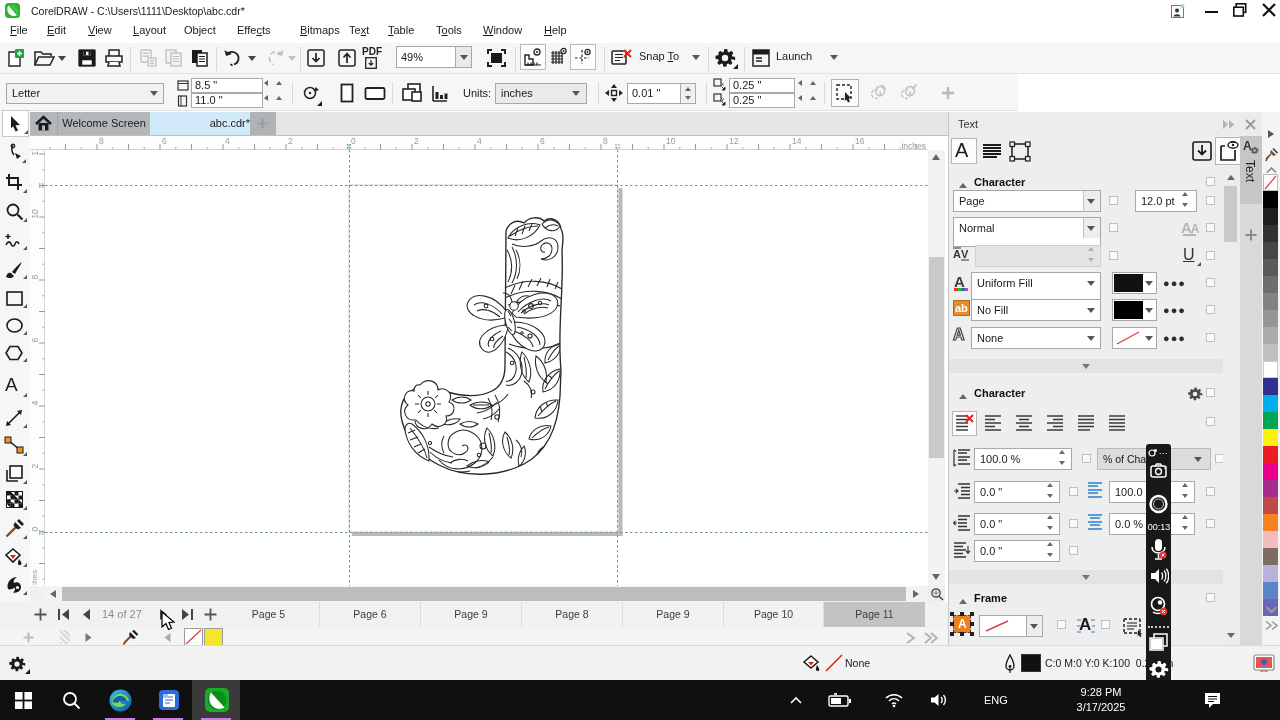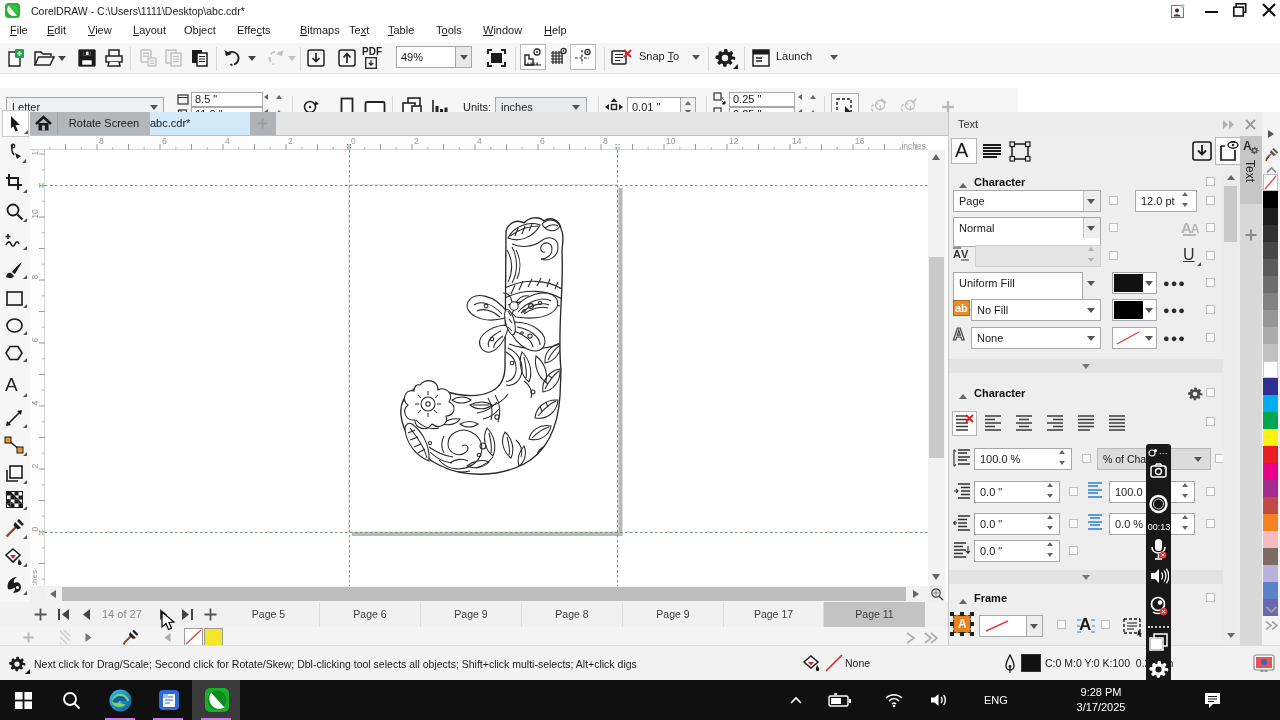--- a/index.html
+++ b/index.html
@@ -9,21 +9,21 @@
 
 #titlebar { left:0; top:0; width:1280px; height:21px; background:#fff; }
 #titlebar .ttext { left:31px; top:5px; font-size:10.5px; color:#202020; }
 
 #menubar { left:0; top:21px; width:1280px; height:22px; background:#fff; font-size:11px; color:#1a1a1a; }
 #menubar span.mi { position:absolute; top:3px; }
 #menubar u { text-decoration:underline; }
 
 #toolbar { left:0; top:43px; width:1280px; height:31px; background:#f6f6f6; border-bottom:1px solid #e3e3e3; }
 
-#propbar { left:0; top:88px; width:1018px; height:37px; background:#f6f6f6; border-bottom:1px solid #e3e3e3; }
+#propbar { left:0; top:74px; width:1018px; height:37px; background:#f6f6f6; border-bottom:1px solid #e3e3e3; }
 .field { position:absolute; background:#fff; border:1px solid #a8a8a8; font-size:11px; color:#1a1a1a; padding:1px 4px; }
 .combo { position:absolute; background:#f2f3f4; border:1px solid #a8a8a8; font-size:11px; color:#1a1a1a; padding:1px 5px; }
 .darr { position:absolute; width:0; height:0; border-left:4px solid transparent; border-right:4px solid transparent; border-top:5px solid #555; }
 .sep { position:absolute; width:1px; background:#d9d9d9; }
 
 #tabbar { left:30px; top:112px; width:918px; height:24px; background:#e5e5e5; border-bottom:1px solid #9ec9e8; }
 
 #toolbox { left:0; top:112px; width:30px; height:533px; background:#f6f6f6; }
 
 #hruler { left:30px; top:136px; width:898px; height:14px; background:#fdfdfd; border-bottom:1px solid #d5d5d5; }
@@ -337,23 +337,23 @@
 </div>
 <div class="abs" id="tabbar">
 
   <div class="abs" style="left:0;top:0;width:27px;height:23px;background:#b4b7b9"></div>
   <svg class="icon" style="left:5px;top:3px" width="17" height="17" viewBox="0 0 17 17">
       <path d="M1 9 L8.5 2 L16 9" fill="none" stroke="#1b1b1b" stroke-width="2.4"></path>
       <path d="M3.5 8 L3.5 15.5 L13.5 15.5 L13.5 8" fill="#1b1b1b"></path>
       <rect x="7" y="10.5" width="3" height="5" fill="#b4b7b9"></rect>
     </svg>
 
-  <div class="abs" style="left:27px;top:0;width:93px;height:23px;background:#b4b7b9;border-left:1px solid #a2a5a7;font-size:11px;color:#1a1a1a;text-align:center;line-height:23px">Rotate Screen</div>
-
-  <div class="abs" style="left:120px;top:0;width:100px;height:23px;background:#d2e9f9;font-size:11px;color:#1a1a1a;text-align:left;line-height:23px">abc.cdr*</div>
+  <div class="abs" style="left:27px;top:0;width:93px;height:23px;background:#b4b7b9;border-left:1px solid #a2a5a7;font-size:11px;color:#1a1a1a;text-align:center;line-height:23px">Welcome Screen</div>
+
+  <div class="abs" style="left:120px;top:0;width:100px;height:23px;background:#d2e9f9;font-size:11px;color:#1a1a1a;text-align:right;line-height:23px">abc.cdr*</div>
 
   <div class="abs" style="left:220px;top:0;width:26px;height:23px;background:#b0b3b5">
       <svg style="position:absolute;left:6px;top:5px" width="13" height="13" viewBox="0 0 13 13">
         <path d="M6.5 1.5 v10 M1.5 6.5 h10" stroke="#9b9ea0" stroke-width="2.2"></path>
       </svg>
     </div>
 </div>
 <div class="abs" id="toolbox">
   <div class="abs" style="left:2px;top:-2px;width:27px;height:27px;background:#fff;border:1px solid #c9c9c9"></div>
   <svg class="icon" style="left:7px;top:3px" width="17" height="17" viewBox="0 0 17 17">
@@ -644,21 +644,21 @@
 
   <svg class="icon" style="left:160px;top:9px;z-index:40" width="16" height="22" viewBox="0 0 16 22">
       <path d="M2 1 L2 16 L6 12.5 L8.5 18.5 L11.5 17.2 L9 11.5 L14 11 Z" fill="#fff" stroke="#000" stroke-width="1.2"></path>
     </svg>
 
   <div class="abs" style="left:218px;top:0;width:102px;height:25px;border-right:1px solid #dcdcdc;text-align:center;line-height:25px">Page 5</div>
   <div class="abs" style="left:320px;top:0;width:101px;height:25px;border-right:1px solid #dcdcdc;text-align:center;line-height:25px">Page 6</div>
   <div class="abs" style="left:421px;top:0;width:101px;height:25px;border-right:1px solid #dcdcdc;text-align:center;line-height:25px">Page 9</div>
   <div class="abs" style="left:522px;top:0;width:101px;height:25px;border-right:1px solid #dcdcdc;text-align:center;line-height:25px">Page 8</div>
   <div class="abs" style="left:623px;top:0;width:101px;height:25px;border-right:1px solid #dcdcdc;text-align:center;line-height:25px">Page 9</div>
-  <div class="abs" style="left:724px;top:0;width:100px;height:25px;border-right:1px solid #dcdcdc;text-align:center;line-height:25px">Page 17</div>
+  <div class="abs" style="left:724px;top:0;width:100px;height:25px;border-right:1px solid #dcdcdc;text-align:center;line-height:25px">Page 10</div>
   <div class="abs" style="left:824px;top:0;width:101px;height:25px;background:#c3c3c3;text-align:center;line-height:25px">Page 11</div>
 </div>
 <div class="abs" id="dpalrow">
   <svg class="icon" style="left:22px;top:4px" width="13" height="13" viewBox="0 0 13 13">
       <path d="M6.5 1.5 v10 M1.5 6.5 h10" stroke="#b9b9b9" stroke-width="2"></path>
     </svg>
   <div class="abs" style="left:60px;top:3px;width:10px;height:14px;background:repeating-linear-gradient(45deg,#d8d8d8 0 2px,#f4f4f4 2px 4px)"></div>
   <svg class="icon" style="left:84px;top:5px" width="9" height="11" viewBox="0 0 9 11">
       <path d="M1.5 1 L7.5 5.5 L1.5 10 Z" fill="#777"></path>
     </svg>
@@ -681,21 +681,20 @@
     </svg>
   <svg class="icon" style="left:923px;top:5px" width="15" height="12" viewBox="0 0 15 12">
       <path d="M2 1 L8 6 L2 11 M8 1 L14 6 L8 11" fill="none" stroke="#b0b0b0" stroke-width="1.8"></path>
     </svg>
 </div>
 <div class="abs" id="statusbar">
   <svg class="icon" style="left:8px;top:9px" width="18" height="18" viewBox="0 0 24 24">
       <path fill="#1b1b1b" d="M12 8.5a3.5 3.5 0 1 0 0 7 3.5 3.5 0 0 0 0-7zm9.2 5.2l-2.1-.3a7 7 0 0 1-.6 1.5l1.3 1.7a1 1 0 0 1-.1 1.3l-1.2 1.2a1 1 0 0 1-1.3.1l-1.7-1.3a7 7 0 0 1-1.5.6l-.3 2.1a1 1 0 0 1-1 .9h-1.7a1 1 0 0 1-1-.9l-.3-2.1a7 7 0 0 1-1.5-.6l-1.7 1.3a1 1 0 0 1-1.3-.1l-1.2-1.2a1 1 0 0 1-.1-1.3l1.3-1.7a7 7 0 0 1-.6-1.5l-2.1-.3a1 1 0 0 1-.9-1v-1.7a1 1 0 0 1 .9-1l2.1-.3a7 7 0 0 1 .6-1.5L4.9 7.2a1 1 0 0 1 .1-1.3l1.2-1.2a1 1 0 0 1 1.3-.1l1.7 1.3a7 7 0 0 1 1.5-.6l.3-2.1a1 1 0 0 1 1-.9h1.7a1 1 0 0 1 1 .9l.3 2.1a7 7 0 0 1 1.5.6l1.7-1.3a1 1 0 0 1 1.3.1l1.2 1.2a1 1 0 0 1 .1 1.3l-1.3 1.7a7 7 0 0 1 .6 1.5l2.1.3a1 1 0 0 1 .9 1v1.7a1 1 0 0 1-.9 1z"></path>
     </svg>
   <div class="abs" style="left:25px;top:23px;width:0;height:0;border-left:5px solid transparent;border-bottom:5px solid #1b1b1b"></div>
-  <div class="abs" style="left:34px;top:12px">Next click for Drag/Scale; Second click for Rotate/Skew; Dbl-clicking tool selects all objects; Shift+click multi-selects; Alt+click digs</div>
   <svg class="icon" style="left:802px;top:8px" width="20" height="20" viewBox="0 0 20 20">
       <path d="M9 2 L16 8 L9 14 L2 8 Z" fill="#fff" stroke="#1b1b1b" stroke-width="1.5"></path>
       <path d="M6 8 L12 8 L9 11.5 Z" fill="#d22"></path>
       <path d="M15 11 C15 11 17.3 14 17.3 15.4 A1.7 1.7 0 0 1 13.9 15.4 C13.9 14 15 11 15 11 Z" fill="#1b1b1b"></path>
     </svg>
   <svg class="icon" style="left:824px;top:7px" width="20" height="20" viewBox="0 0 20 20">
       <path d="M2 18 L18 2" stroke="#d22" stroke-width="1.6"></path>
     </svg>
   <div class="abs" style="left:845px;top:11px">None</div>
   <svg class="icon" style="left:1003px;top:8px" width="14" height="20" viewBox="0 0 14 20">
@@ -782,21 +781,21 @@
       <div style="width:0;height:0;border-left:3px solid transparent;border-right:3px solid transparent;border-bottom:4px solid #b0b0b0"></div>
       <div style="width:0;height:0;border-left:3px solid transparent;border-right:3px solid transparent;border-top:4px solid #b0b0b0;margin-top:7px"></div>
     </div>
   <div class="chk" style="left:160px;top:139px"></div>
   <div class="abs" style="left:234px;top:134px;font-size:16px;color:#333;text-decoration:underline">U</div>
   <div class="abs" style="left:248px;top:150px;width:0;height:0;border-left:4px solid transparent;border-bottom:4px solid #555"></div>
   <div class="chk" style="left:257px;top:139px"></div>
 
   <div class="abs" style="left:5px;top:161px;font-size:15px;font-weight:bold;color:#3c3c3c">A</div>
   <div class="abs" style="left:5px;top:176px;width:14px;height:3px;background:linear-gradient(90deg,#e33 0 25%,#2b2 25% 50%,#36c 50% 75%,#e3b 75%)"></div>
-  <div class="dkcombo" style="left:4px;top:160px;width:130px;height:38px;line-height:18px">Uniform Fill</div>
+  <div class="dkcombo" style="left:22px;top:160px;width:130px;height:38px;line-height:18px">Uniform Fill</div>
   <div class="darr" style="left:138px;top:169px"></div>
   <div class="abs" style="left:163px;top:160px;width:45px;height:22px;background:#fff;border:1px solid #a8a8a8"></div>
   <div class="abs" style="left:165px;top:162px;width:29px;height:18px;background:#111"></div>
   <div class="abs" style="left:196px;top:169px;width:0;height:0;border-left:4px solid transparent;border-right:4px solid transparent;border-top:5px solid #555"></div>
   <div class="dots3" style="left:214px;top:165px">●●●</div>
   <div class="chk" style="left:257px;top:166px"></div>
 
   <div class="abs" style="left:4px;top:188px;width:17px;height:16px;background:#e88c28;border:1px solid #b06818">
       <span style="position:absolute;left:1px;top:1px;font-size:11px;font-weight:bold;color:#fff">ab</span>
     </div>

